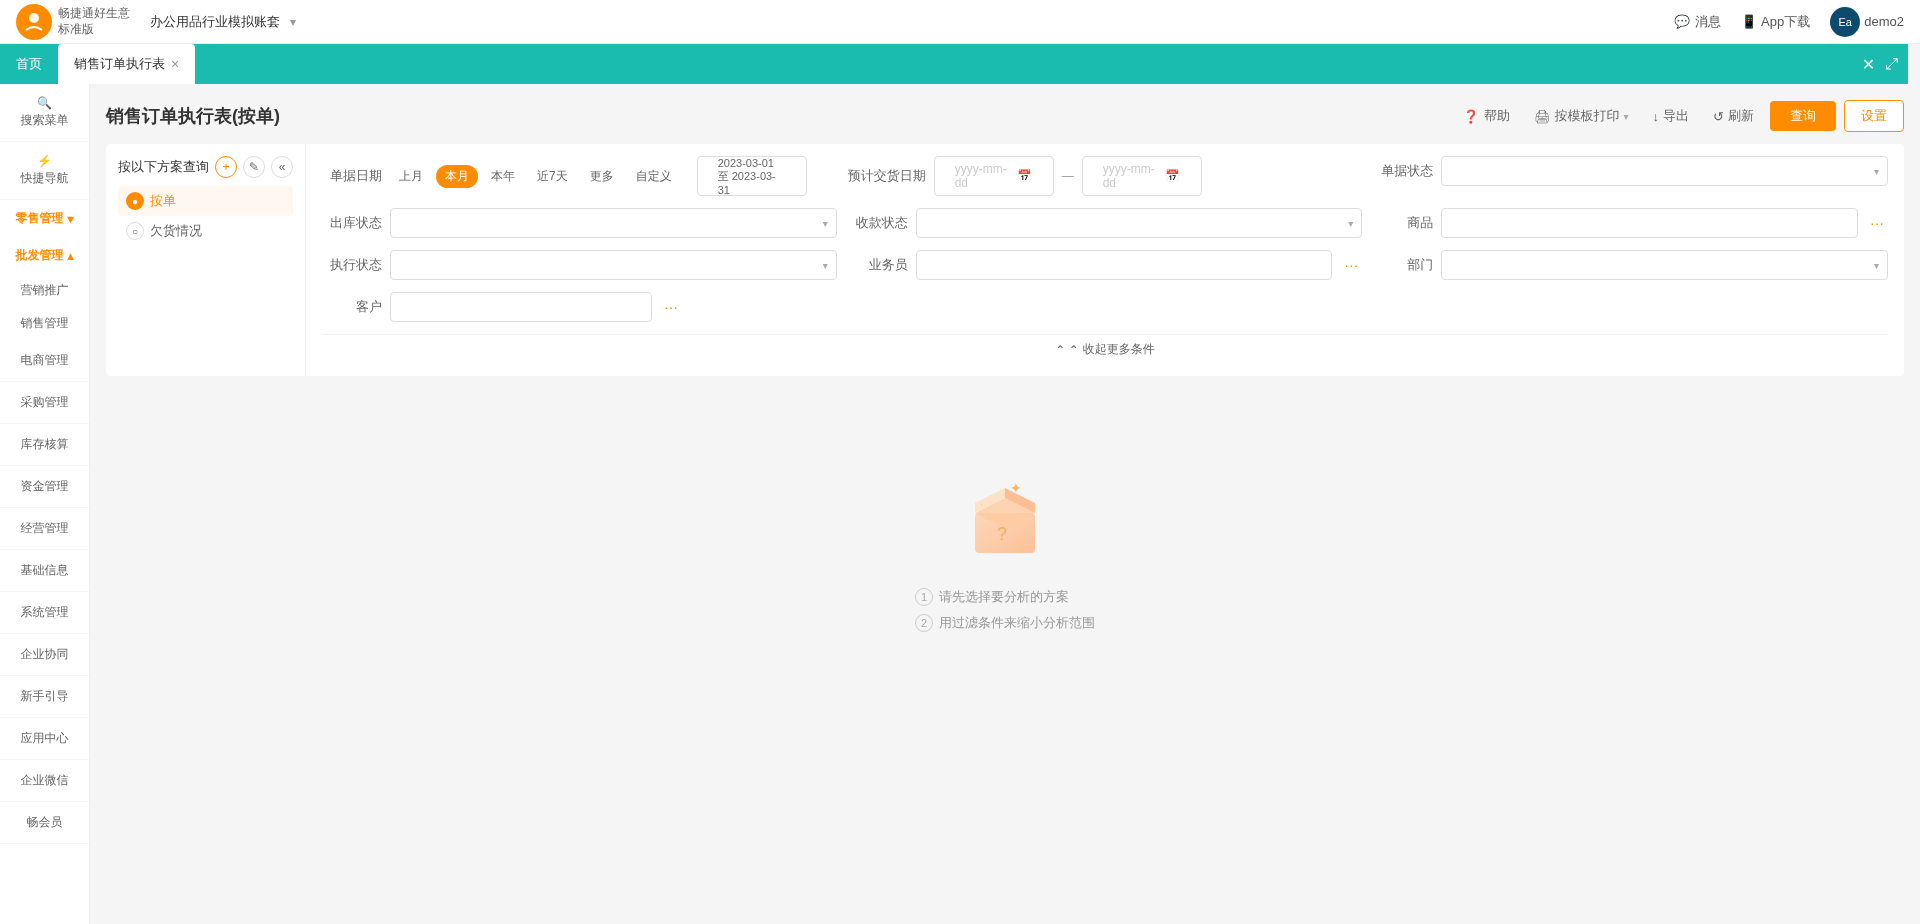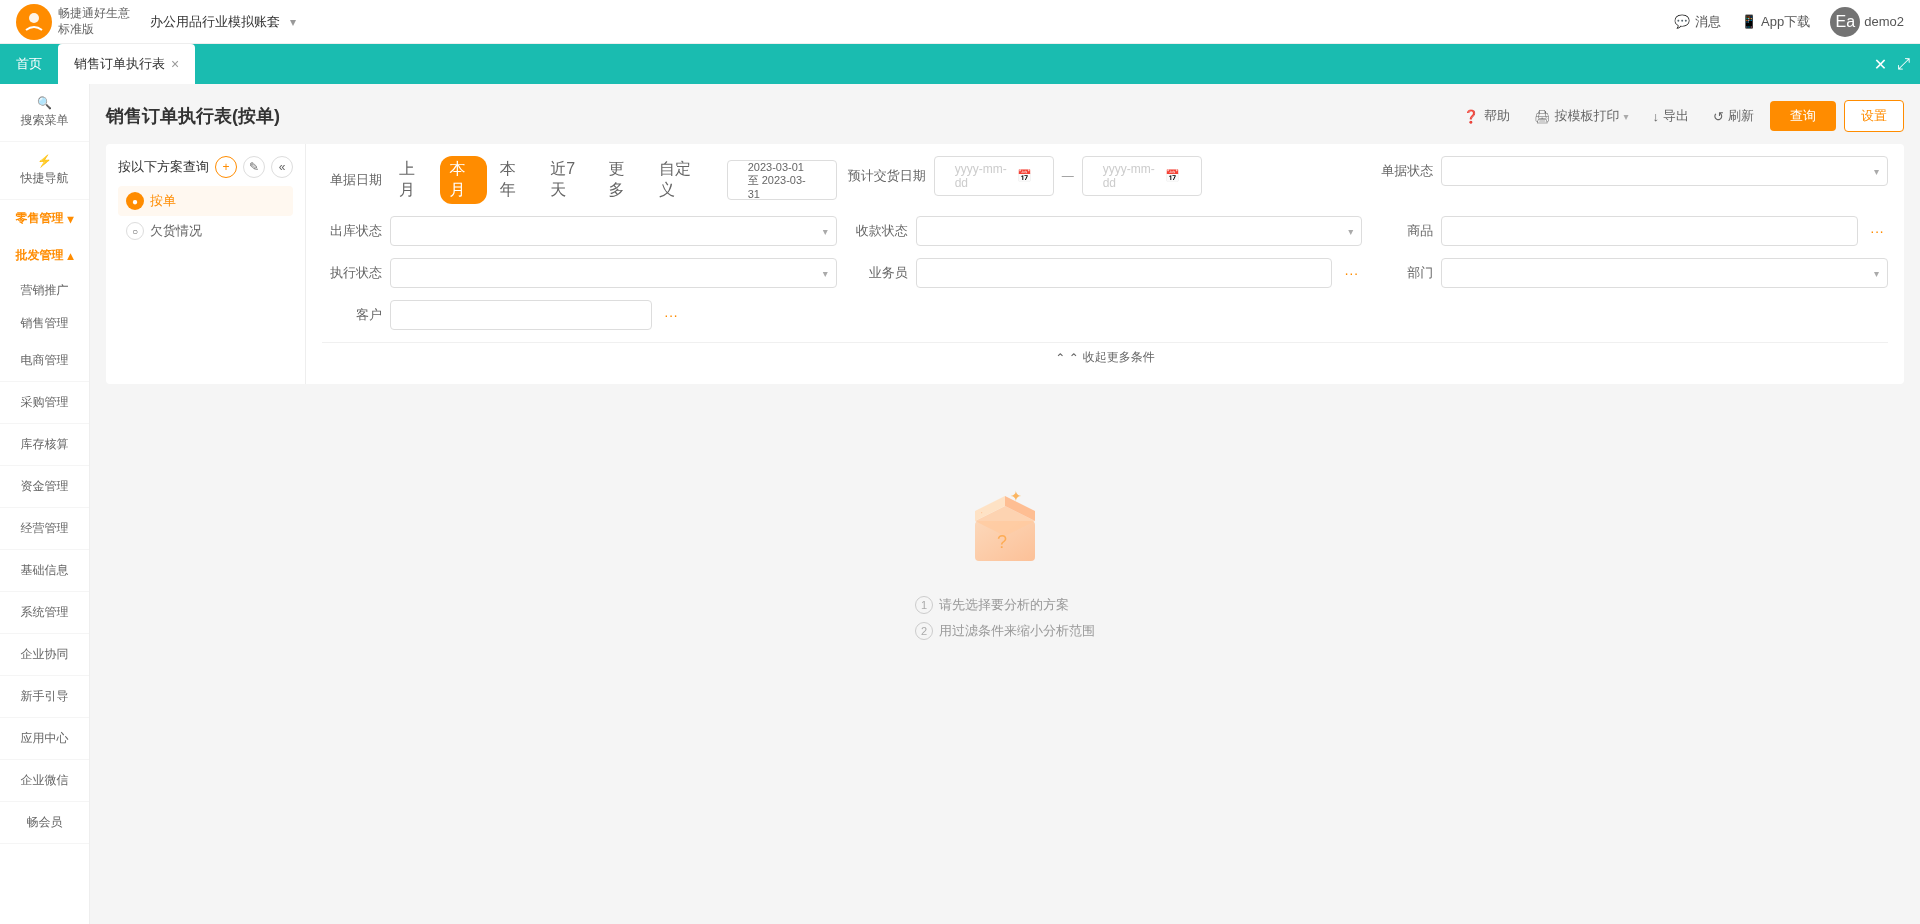--- a/index.html
+++ b/index.html
@@ -65,37 +65,37 @@
       align-items: center;
       gap: 4px;
       cursor: pointer;
       color: #555;
       font-size: 13px;
     }
     .user-avatar {
       width: 30px;
       height: 30px;
       border-radius: 50%;
-      background: #737373;
+      background: #0c4a6e;
       display: flex;
       align-items: center;
       justify-content: center;
       color: #fff;
-      font-size: 16px;
+      font-size: 11px;
     }
 
     
     .tab-bar {
       height: 40px;
       background: #1abcb0;
       display: flex;
       align-items: center;
       padding: 0 0 0 0;
       position: fixed;
-      top: 44px; left: 0; right: 0;
+      top: 44px; left: 0; right: 12px;
       z-index: 99;
     }
     .tab-item {
       height: 40px;
       display: flex;
       align-items: center;
       padding: 0 16px;
       cursor: pointer;
       color: #fff;
       font-size: 13px;
@@ -347,21 +347,21 @@
       justify-content: space-between;
       cursor: pointer;
     }
     .date-tabs {
       display: flex;
       gap: 4px;
     }
     .date-tab {
       padding: 2px 8px;
       border-radius: 12px;
-      font-size: 16px;
+      font-size: 12px;
       cursor: pointer;
       color: #666;
       border: 1px solid transparent;
     }
     .date-tab.active {
       background: #ff8c00;
       color: #fff;
     }
     .date-range {
       display: flex;

